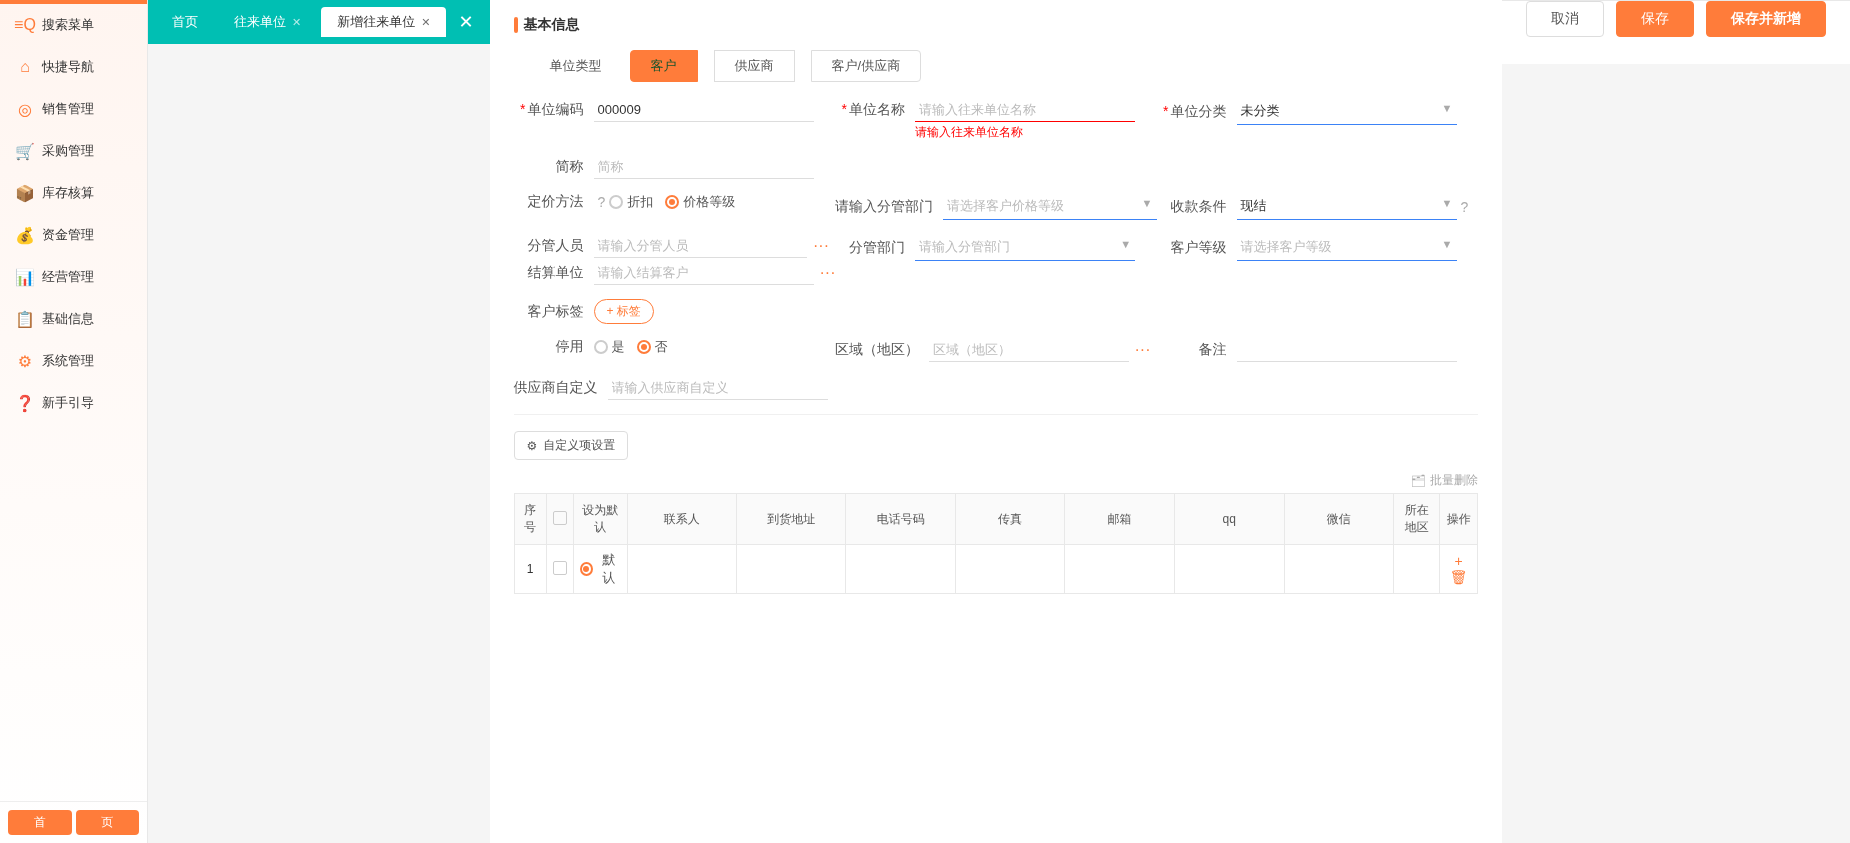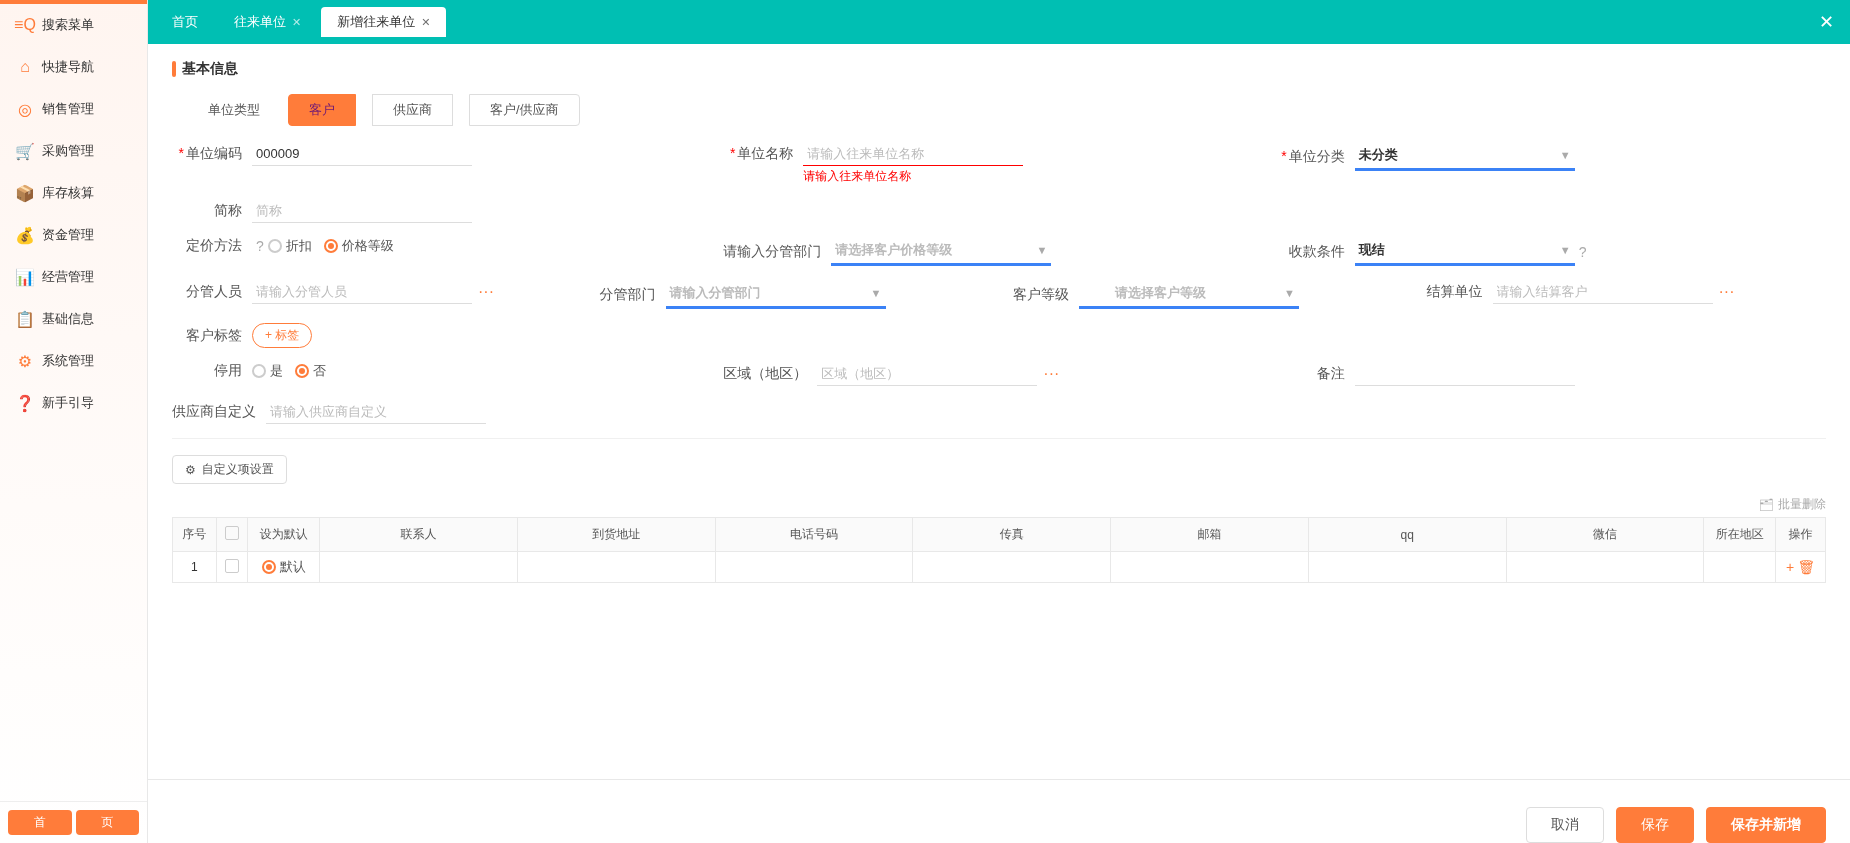--- a/index.html
+++ b/index.html
@@ -52,21 +52,20 @@
       color: #fff;
       border-radius: 4px;
       font-size: 12px;
       cursor: pointer;
     }
 
     
     .main {
       flex: 1;
       display: flex;
-      flex-direction: column;
       overflow: hidden;
     }
 
     
     .tab-bar {
       background: #00bfb3;
       display: flex;
       align-items: center;
       height: 44px;
       padding: 0 8px;
@@ -141,21 +140,21 @@
     .type-btn {
       padding: 6px 20px;
       border: 1px solid #ddd;
       cursor: pointer;
       background: #fff;
       color: #555;
       font-size: 13px;
     }
     .type-btn.active {
       background: #ff7c3a;
-      color: #701a75;
+      color: #14532d;
       border-color: #ff7c3a;
     }
     .type-btn:first-of-type { border-radius: 4px 0 0 4px; }
     .type-btn:last-of-type { border-radius: 0 4px 4px 0; }
 
     
     .form-row {
       display: flex;
       align-items: flex-start;
       margin-bottom: 14px;
@@ -192,29 +191,27 @@
       background: transparent;
       max-width: 220px;
     }
     .field-input.error {
       border-bottom-color: red;
     }
     .field-input::placeholder { color: #bbb; }
     .field-select {
       flex: 1;
       display: flex;
-      align-items: center;
-      border-bottom: 3px solid #3b82f6;
+      border-bottom: 1px solid #3b82f6;
       max-width: 220px;
       padding: 4px 4px;
       cursor: pointer;
       color: #bbb;
       font-size: 13px;
       position: relative;
-      font-weight: bold;
     }
     .field-select .arrow {
       margin-left: auto;
       color: #aaa;
       font-size: 11px;
     }
     .field-select.has-value { color: #333; }
     .error-msg {
       color: red;
       font-size: 12px;
@@ -345,21 +342,21 @@
       background: none;
       border: none;
     }
 
     
     .footer {
       height: 64px;
       background: #fff;
       border-top: 1px solid #e8e8e8;
       display: flex;
-      align-items: flex-end;
+      align-items: flex-start;
       justify-content: flex-end;
       padding: 0 24px;
       gap: 12px;
       flex-shrink: 0;
     }
     .footer-btn {
       padding: 8px 24px;
       border-radius: 4px;
       cursor: pointer;
       font-size: 14px;
@@ -543,21 +540,21 @@
       <div class="form-field">
         <div class="field-label">分管部门</div>
         <div class="field-select">
           <span style="color:#bbb;">请输入分管部门</span>
           <span class="arrow">▼</span>
         </div>
       </div>
       <div class="form-field">
         <div class="field-label">客户等级</div>
         <div class="field-select">
-          <span style="color:#bbb;margin-left:32px;">请选择客户等级</span>
+          <span style="color:#bbb;">请选择客户等级</span>
           <span class="arrow">▼</span>
         </div>
       </div>
       <div class="form-field">
         <div class="field-label">结算单位</div>
         <input class="field-input" type="text" placeholder="请输入结算客户" style="">
         <span class="more-btn">···</span>
       </div>
     </div>
 

